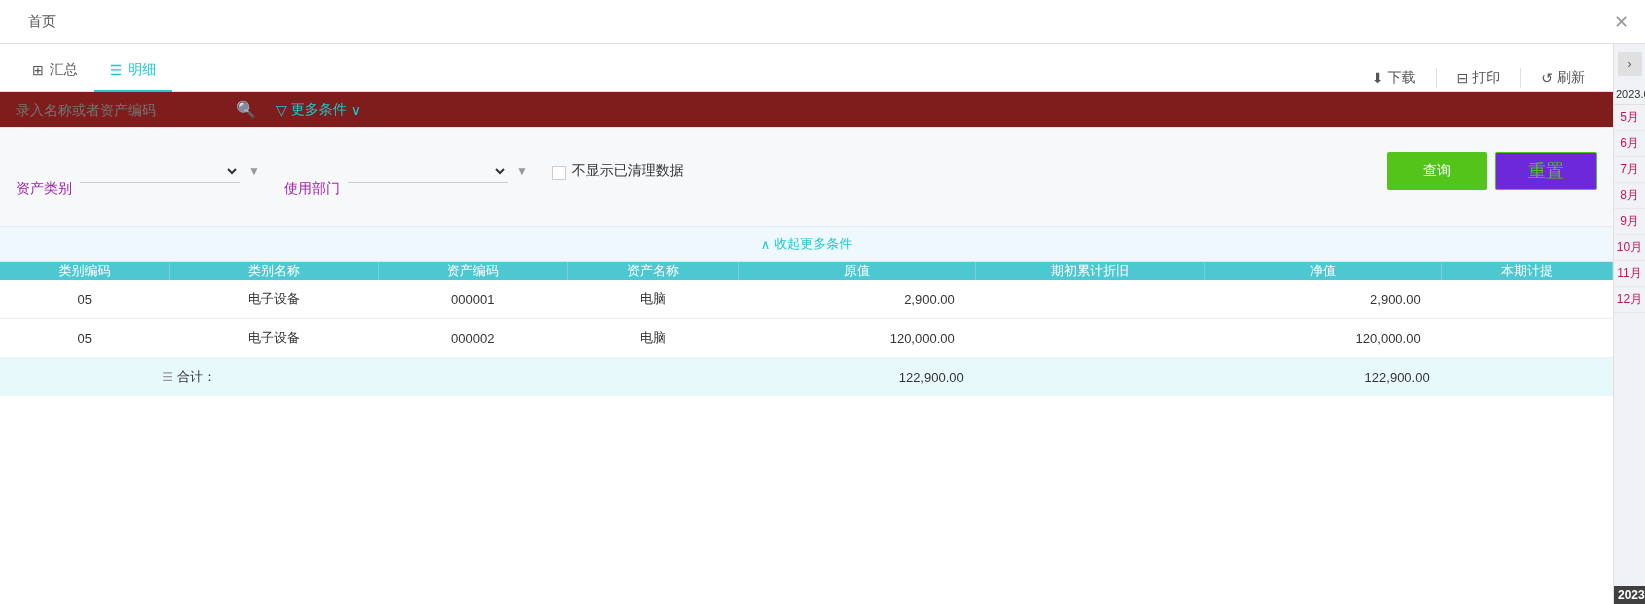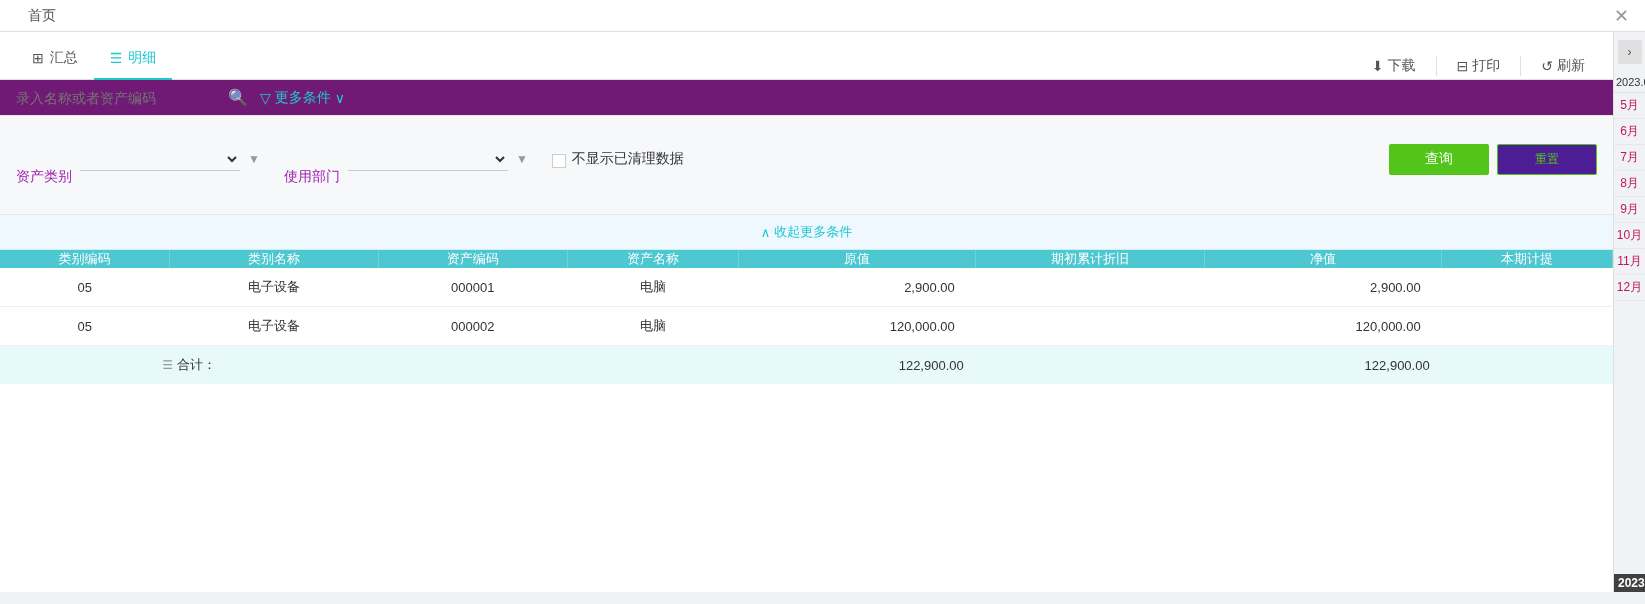--- a/index.html
+++ b/index.html
@@ -1,21 +1,21 @@
 <!DOCTYPE html>
 <html><head>
   <meta charset="utf-8">
   <style>
     * { box-sizing: border-box; margin: 0; padding: 0; }
     body { font-family: 'Microsoft YaHei', '微软雅黑', sans-serif; font-size: 14px; background: #f0f2f5; color: #333; overflow: hidden; }
 
     
     .top-nav {
       display: flex; align-items: center; background: #fff;
-      border-bottom: 1px solid #e0e0e0; height: 32px; padding: 0 12px;
+      border-bottom: 1px solid #e0e0e0; height: 44px; padding: 0 12px;
       position: relative;
     }
     .nav-home {
       padding: 0 16px; color: #555; cursor: pointer; font-size: 14px; height: 44px; display: flex; align-items: center;
     }
     .nav-tab {
       display: flex; align-items: center; background: #e8f9fb; border-top: 2px solid #1ec8d0;
       padding: 0 16px; height: 44px; color: #333; font-size: 14px; cursor: pointer;
     }
     .nav-tab .close-icon { margin-left: 8px; color: #999; font-size: 12px; cursor: pointer; }
@@ -48,21 +48,21 @@
     .tab-icon { margin-right: 6px; }
     .action-btn {
       display: flex; align-items: center; gap: 4px;
       padding: 4px 12px; font-size: 14px; color: #555; cursor: pointer;
       background: none; border: none;
     }
 
     
     .filter-bar {
       display: flex; align-items: center; padding: 8px 16px;
-      background: #701a75; border-bottom: 1px solid #e8e8e8; gap: 12px;
+      background: #7f1d1d; border-bottom: 1px solid #e8e8e8; gap: 20px;
     }
     .search-input {
       border: none; outline: none; background: transparent;
       font-size: 14px; color: #999; width: 200px;
     }
     .search-icon { color: #999; font-size: 16px; cursor: pointer; }
     .more-filter { display: flex; align-items: center; color: #1ec8d0; cursor: pointer; font-size: 14px; gap: 4px; }
 
     
     .extended-filter {
@@ -77,22 +77,22 @@
     }
     .filter-select-arrow { color: #999; font-size: 12px; }
     .checkbox-group { display: flex; align-items: flex-end; gap: 6px; }
     .checkbox-box { width: 14px; height: 14px; border: 1px solid #ccc; background: #fff; display: inline-block; }
     .filter-actions { display: flex; flex-direction: row; gap: 8px; margin-left: auto; }
     .btn-query {
       background: #52c41a; color: #fff; border: none; padding: 6px 32px;
       font-size: 14px; cursor: pointer; border-radius: 2px; min-width: 100px;
     }
     .btn-reset {
-      background: #4c1d95; color: #52c41a; border: 1px solid #52c41a; padding: 6px 32px;
-      font-size: 12px; cursor: pointer; border-radius: 2px; min-width: 100px;
+      background: #6d28d9; color: #52c41a; border: 1px solid #52c41a; padding: 6px 32px;
+      font-size: 18px; cursor: pointer; border-radius: 2px; min-width: 100px;
     }
     .collapse-bar {
       display: flex; align-items: center; justify-content: center;
       padding: 8px; background: #f0f8ff; border-bottom: 1px solid #d0eef5; cursor: pointer;
       color: #1ec8d0; font-size: 13px; gap: 4px;
     }
 
     
     .data-table { width: 100%; border-collapse: collapse; font-size: 13px; }
     .data-table thead tr { background: #4dc8d0; color: #fff; }

